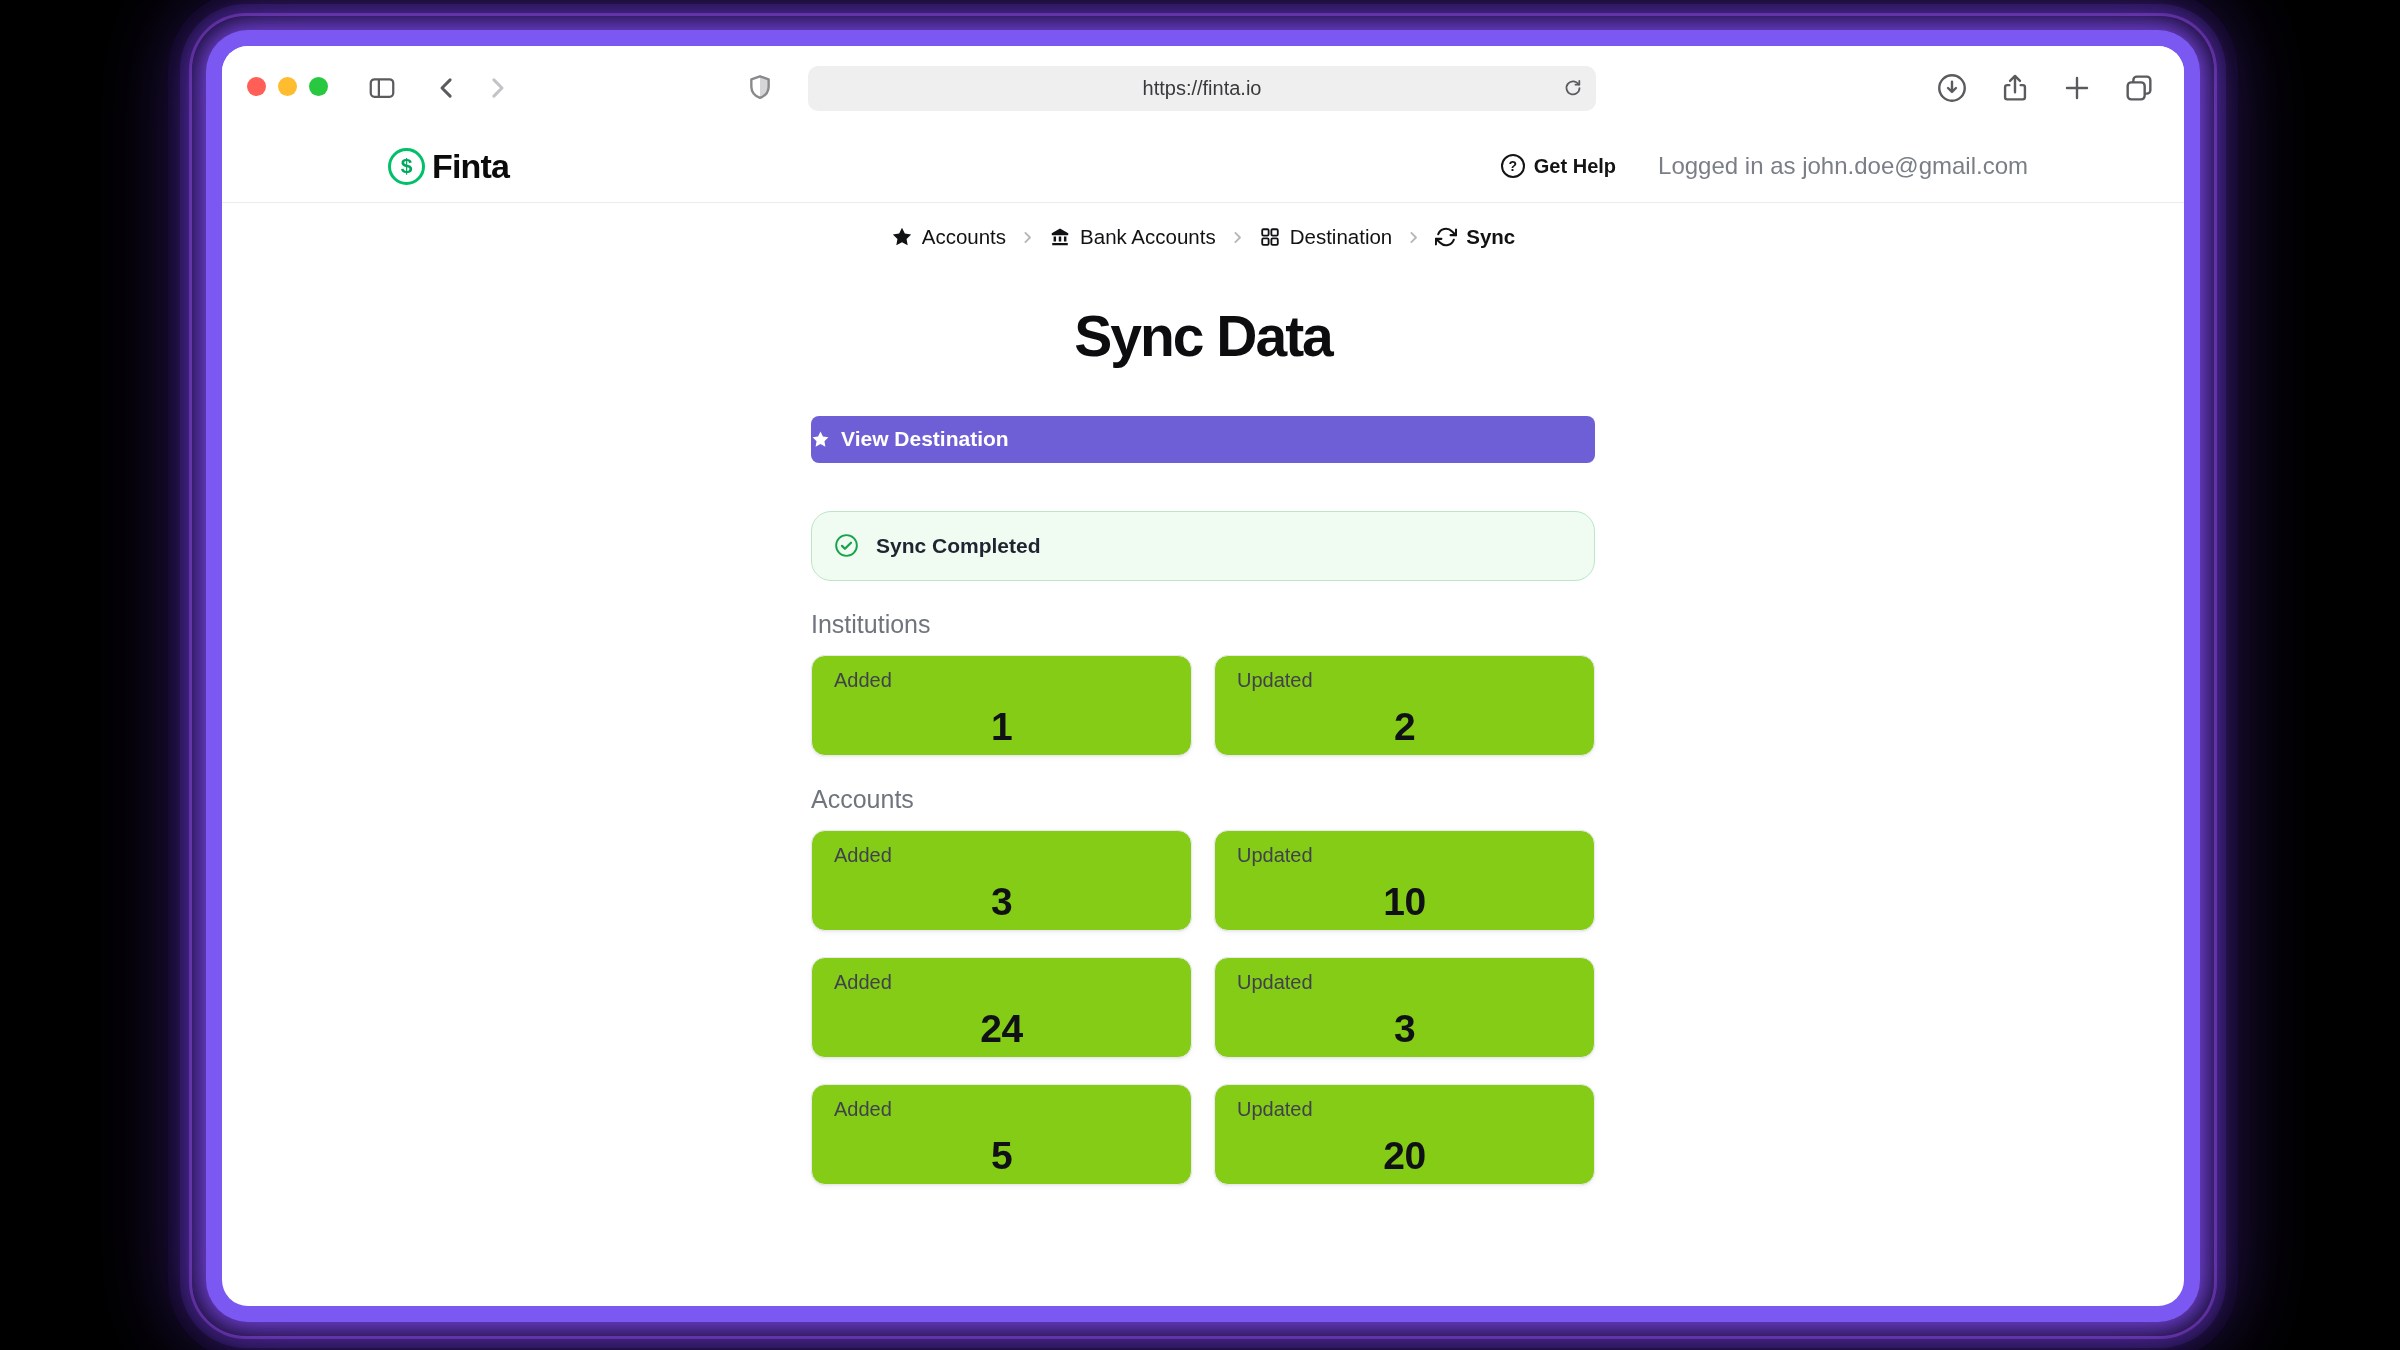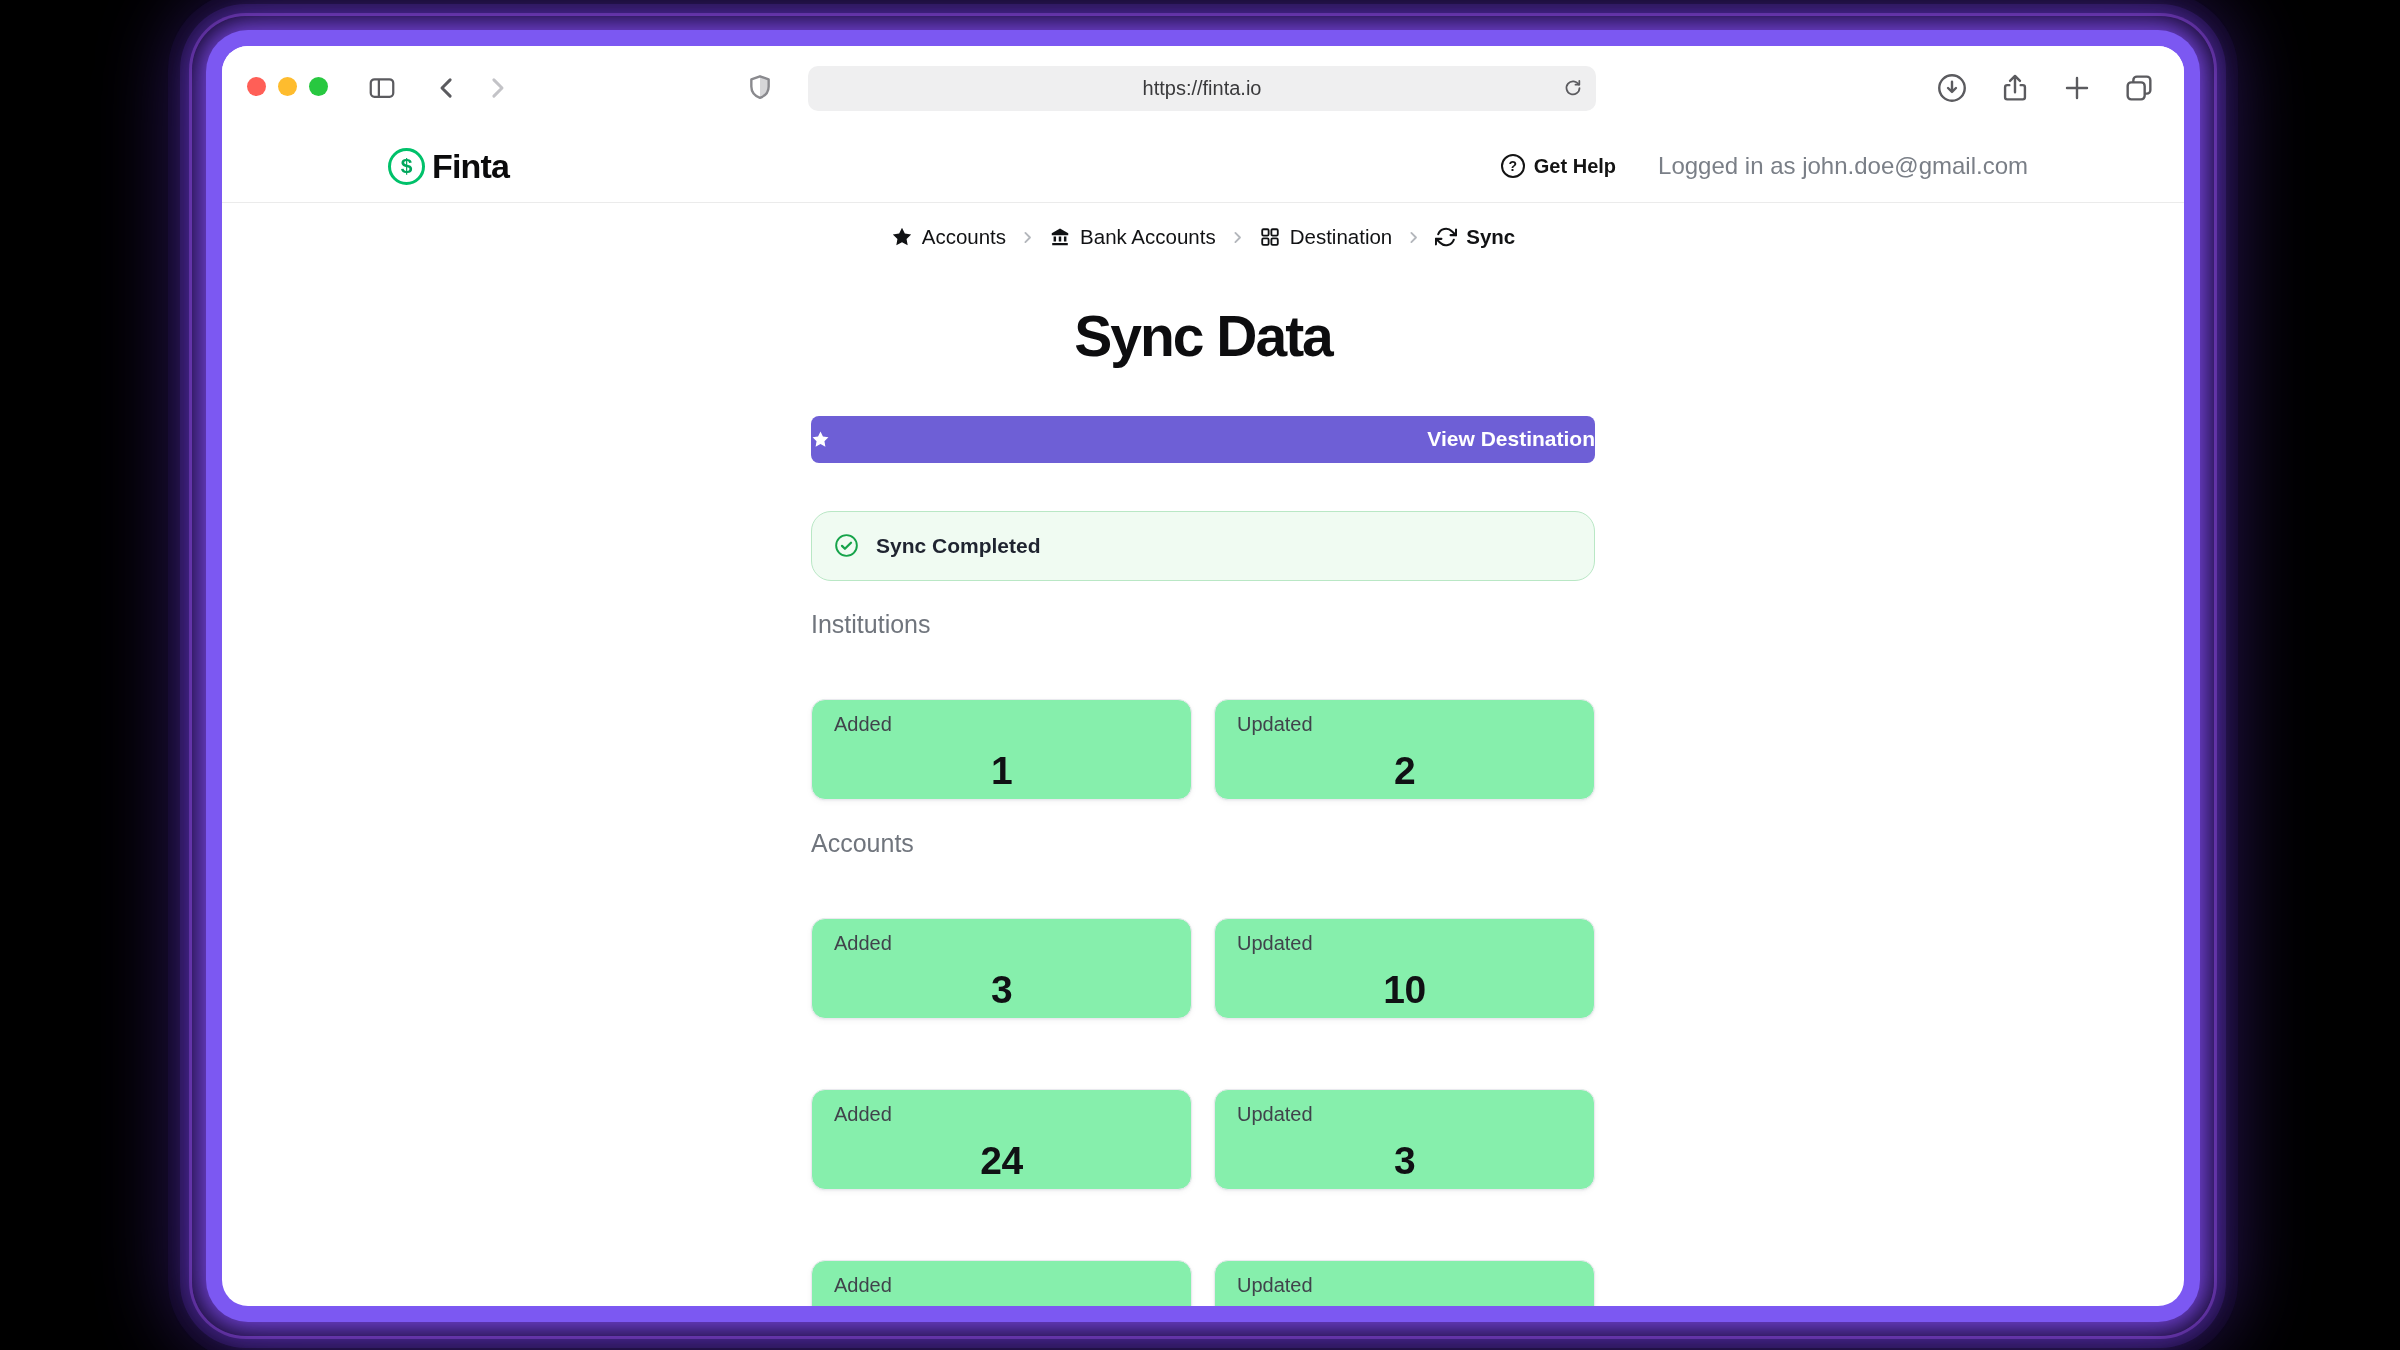--- a/index.html
+++ b/index.html
@@ -55,30 +55,30 @@
   .crumb { display:flex; align-items:center; gap:9px; color:#111214; text-decoration:none; font-size:20.5px; font-weight:500; cursor:pointer; }
   .crumb svg { display:block; }
   .crumb.current span { font-weight:700; }
   .sep { color:#b4b7bc; display:block; }
 
   
   .content { width:784px; margin:0 auto; }
   .page-title { margin-top:56px; text-align:center; font-size:57px; line-height:1.1; font-weight:700; letter-spacing:-2px; color:#0d0d0f; }
   .view-dest { margin-top:48px; width:100%; height:47px; border:none; border-radius:8px; cursor:pointer;
                background:var(--accent-purple,#6E5FD6); color:#fff; font-family:inherit; font-size:21px; font-weight:600;
-               display:flex; align-items:center; justify-content:space-between; gap:11px; }
+               display:flex; align-items:center; justify-content:flex-start; gap:11px; }
   .banner { margin-top:48px; height:70px; background:#f0fbf2; border:1.5px solid #b9e7c5; border-radius:20px;
             display:flex; align-items:center; gap:16px; padding:0 21px; }
   .banner-text { font-size:21px; font-weight:600; color:#1f2430; }
 
   .stat-section { margin-top:26px; }
   .section-title { font-size:25px; line-height:34px; font-weight:400; color:#70757d; }
   .card-row { margin-top:14px; display:grid; grid-template-columns:1fr 1fr; gap:22px; }
-  .stat-card { position:relative; height:101px; background:#86efac; border:1px solid #e9e9ee; border-radius:14px;
-               box-shadow:0 1px 2px rgba(16,24,40,.05), 0 2px 6px rgba(16,24,40,.04);margin-top:44px; }
+  .stat-card { position:relative; height:101px; background:#84cc16; border:1px solid #e9e9ee; border-radius:14px;
+               box-shadow:0 1px 2px rgba(16,24,40,.05), 0 2px 6px rgba(16,24,40,.04); }
   .card-label { position:absolute; top:13px; left:22px; font-size:20px; color:#40434b; }
   .card-value { position:absolute; left:0; right:0; bottom:9px; text-align:center; font-size:39px; line-height:1;
                 font-weight:700; letter-spacing:-0.5px; color:#101114; }
 </style>
 </head>
 <body>
 
 <div class="stage">
   <div class="window-wrap">
     <div class="window">

